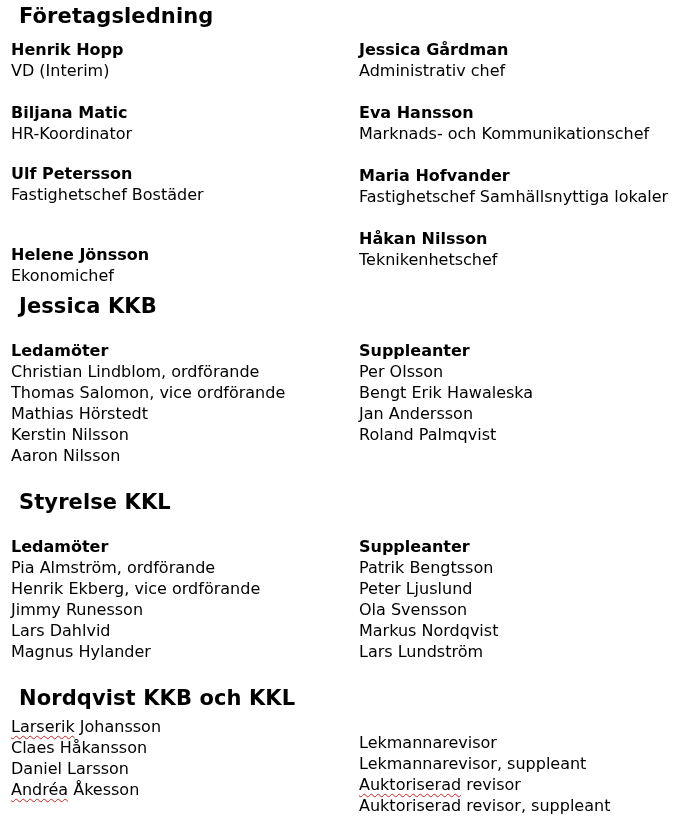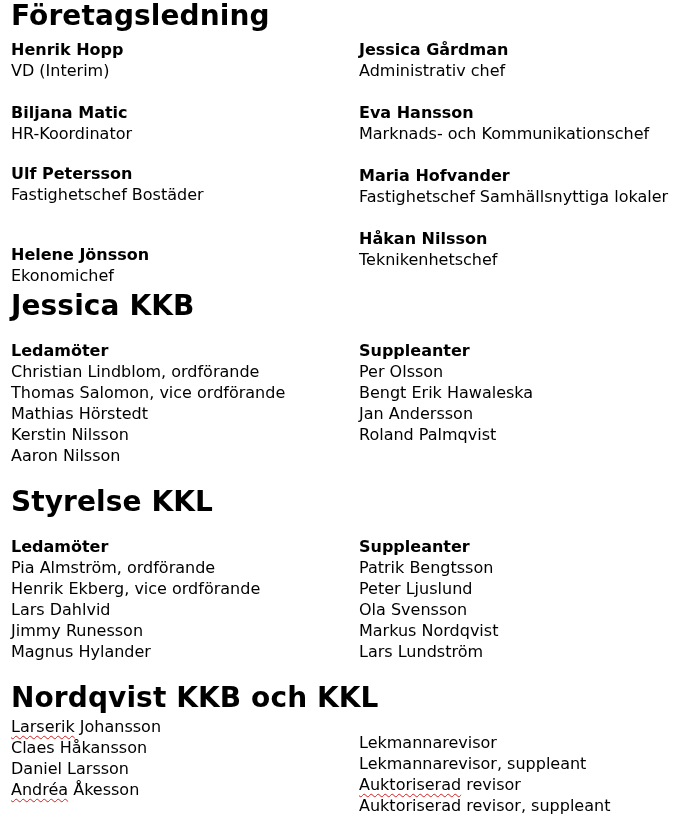--- a/index.html
+++ b/index.html
@@ -2,21 +2,21 @@
 <html><head>
   <meta charset="utf-8">
   <style>
     html, body { margin: 0; padding: 0; background: #ffffff; }
     body {
       width: 676px; height: 824px; overflow: hidden; position: relative;
       font-family: "DejaVu Sans", "Liberation Sans", sans-serif;
       color: #000000;
     }
     .doc { position: absolute; left: 11px; top: 0; width: 665px; }
-    .h { position: absolute; left: 0; font-weight: bold; font-size: 28px; line-height: 28px; white-space: nowrap; letter-spacing: 0.1px; }
+    .h { position: absolute; left: 8px; font-weight: bold; font-size: 21px; line-height: 28px; white-space: nowrap; letter-spacing: 0.1px; }
     .col { position: absolute; white-space: nowrap; font-size: 16px; line-height: 21px; }
     .col.l { left: 0; }
     .col.r { left: 348px; }
     .b { font-weight: bold; }
     .line { display: block; height: 21px; }
     .caret { display: inline-block; width: 1px; height: 17px; background: #000; vertical-align: -3px; margin-left: 0px; }
     .spell { text-decoration: underline wavy #d02020; text-decoration-thickness: 1px; text-underline-offset: 3px; }
   </style>
 </head>
 <body>
@@ -78,22 +78,22 @@
     <span class="line">Jan Andersson</span>
     <span class="line">Roland Palmqvist</span>
   </div>
 
   <div class="h" style="top:488px;">Styrelse KKL</div>
 
   <div class="col l" style="top:536px;">
     <span class="line b">Ledamöter</span>
     <span class="line">Pia Almström, ordförande</span>
     <span class="line">Henrik Ekberg, vice ordförande</span>
+    <span class="line">Jimmy Runesson</span>
     <span class="line">Lars Dahlvid</span>
-    <span class="line">Jimmy Runesson</span>
     <span class="line">Magnus Hylander</span>
   </div>
   <div class="col r" style="top:536px;">
     <span class="line b">Suppleanter</span>
     <span class="line">Patrik Bengtsson</span>
     <span class="line">Peter Ljuslund</span>
     <span class="line">Ola Svensson</span>
     <span class="line">Markus Nordqvist</span>
     <span class="line">Lars Lundström</span>
   </div>

